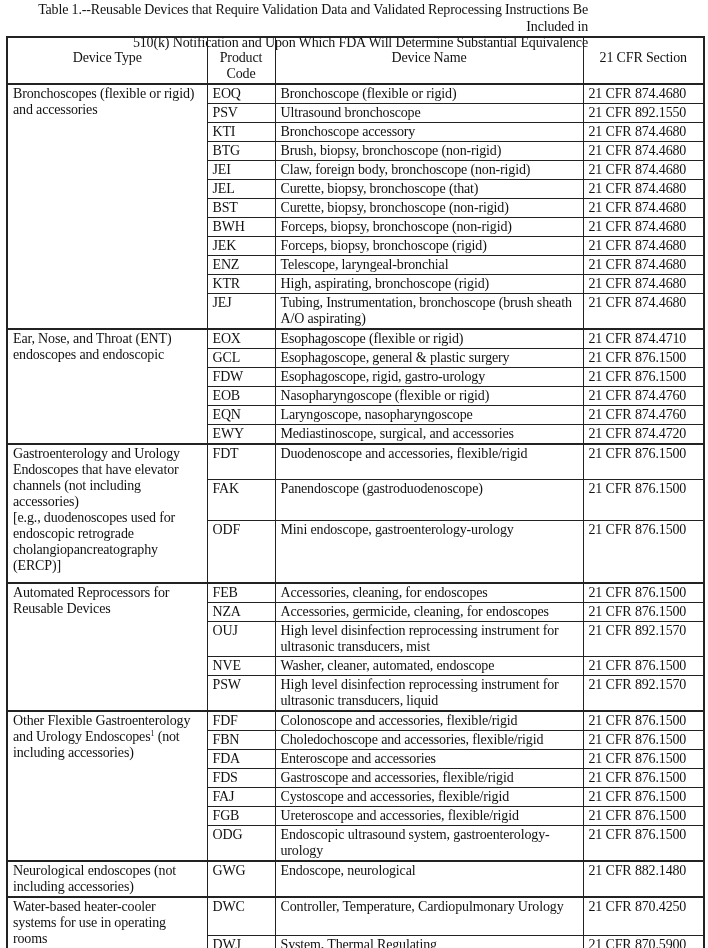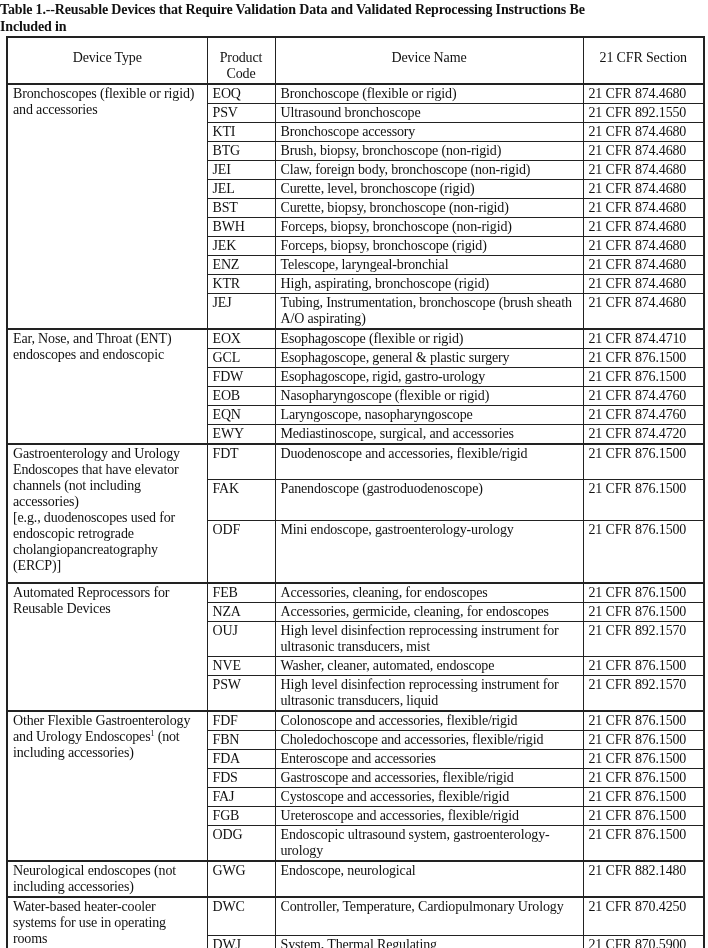--- a/index.html
+++ b/index.html
@@ -4,23 +4,22 @@
 <style>
   html, body { margin: 0; padding: 0; background: #ffffff; }
   body {
     width: 708px; height: 948px; overflow: hidden;
     font-family: "Liberation Serif", serif;
     color: #111;
     position: relative;
   }
   .caption {
     position: absolute; left: 0; top: 2px; width: 588px;
-    text-align: left; font-size: 14px; line-height: 16.5px;
+    text-align: right; font-size: 14px; line-height: 16.5px;
     letter-spacing: -0.15px;
-    font-weight: bold;
   }
   table.main {
     position: absolute; left: 6px; top: 36px;
     width: 697px;
     border-collapse: collapse;
     table-layout: fixed;
     font-size: 14px;
     line-height: 16px;
     border: 2px solid #222;
   }
@@ -49,20 +48,21 @@
   tr.h-fak td.code { height: 38px; margin-left: 12px; }
   tr.h-odf td.code { height: 59px; }
   tr.h-dwc td.code { height: 35px; }
   sup { font-size: 8px; line-height: 0; vertical-align: 5px; }
 </style>
 </head>
 <body>
 
 <div class="caption">
   <div>Table 1.--Reusable Devices that Require Validation Data and Validated Reprocessing Instructions Be Included in</div>
+  <div>510(k) Notification and Upon Which FDA Will Determine Substantial Equivalence</div>
 </div>
 
 <table class="main">
   <colgroup>
       <col class="c1">
       <col class="c2">
       <col class="c3">
       <col class="c4">
     </colgroup>
   <thead>
@@ -95,21 +95,21 @@
         <td class="name">Brush, biopsy, bronchoscope (non-rigid)</td>
         <td class="cfr">21 CFR 874.4680</td>
       </tr>
       <tr class="r1">
         <td class="code">JEI</td>
         <td class="name">Claw, foreign body, bronchoscope (non-rigid)</td>
         <td class="cfr">21 CFR 874.4680</td>
       </tr>
       <tr class="r1">
         <td class="code">JEL</td>
-        <td class="name">Curette, level, bronchoscope (rigid)</td>
+        <td class="name">Curette, biopsy, bronchoscope (that)</td>
         <td class="cfr">21 CFR 874.4680</td>
       </tr>
       <tr class="r1">
         <td class="code">BST</td>
         <td class="name">Curette, biopsy, bronchoscope (non-rigid)</td>
         <td class="cfr">21 CFR 874.4680</td>
       </tr>
       <tr class="r1">
         <td class="code">BWH</td>
         <td class="name">Forceps, biopsy, bronchoscope (non-rigid)</td>

